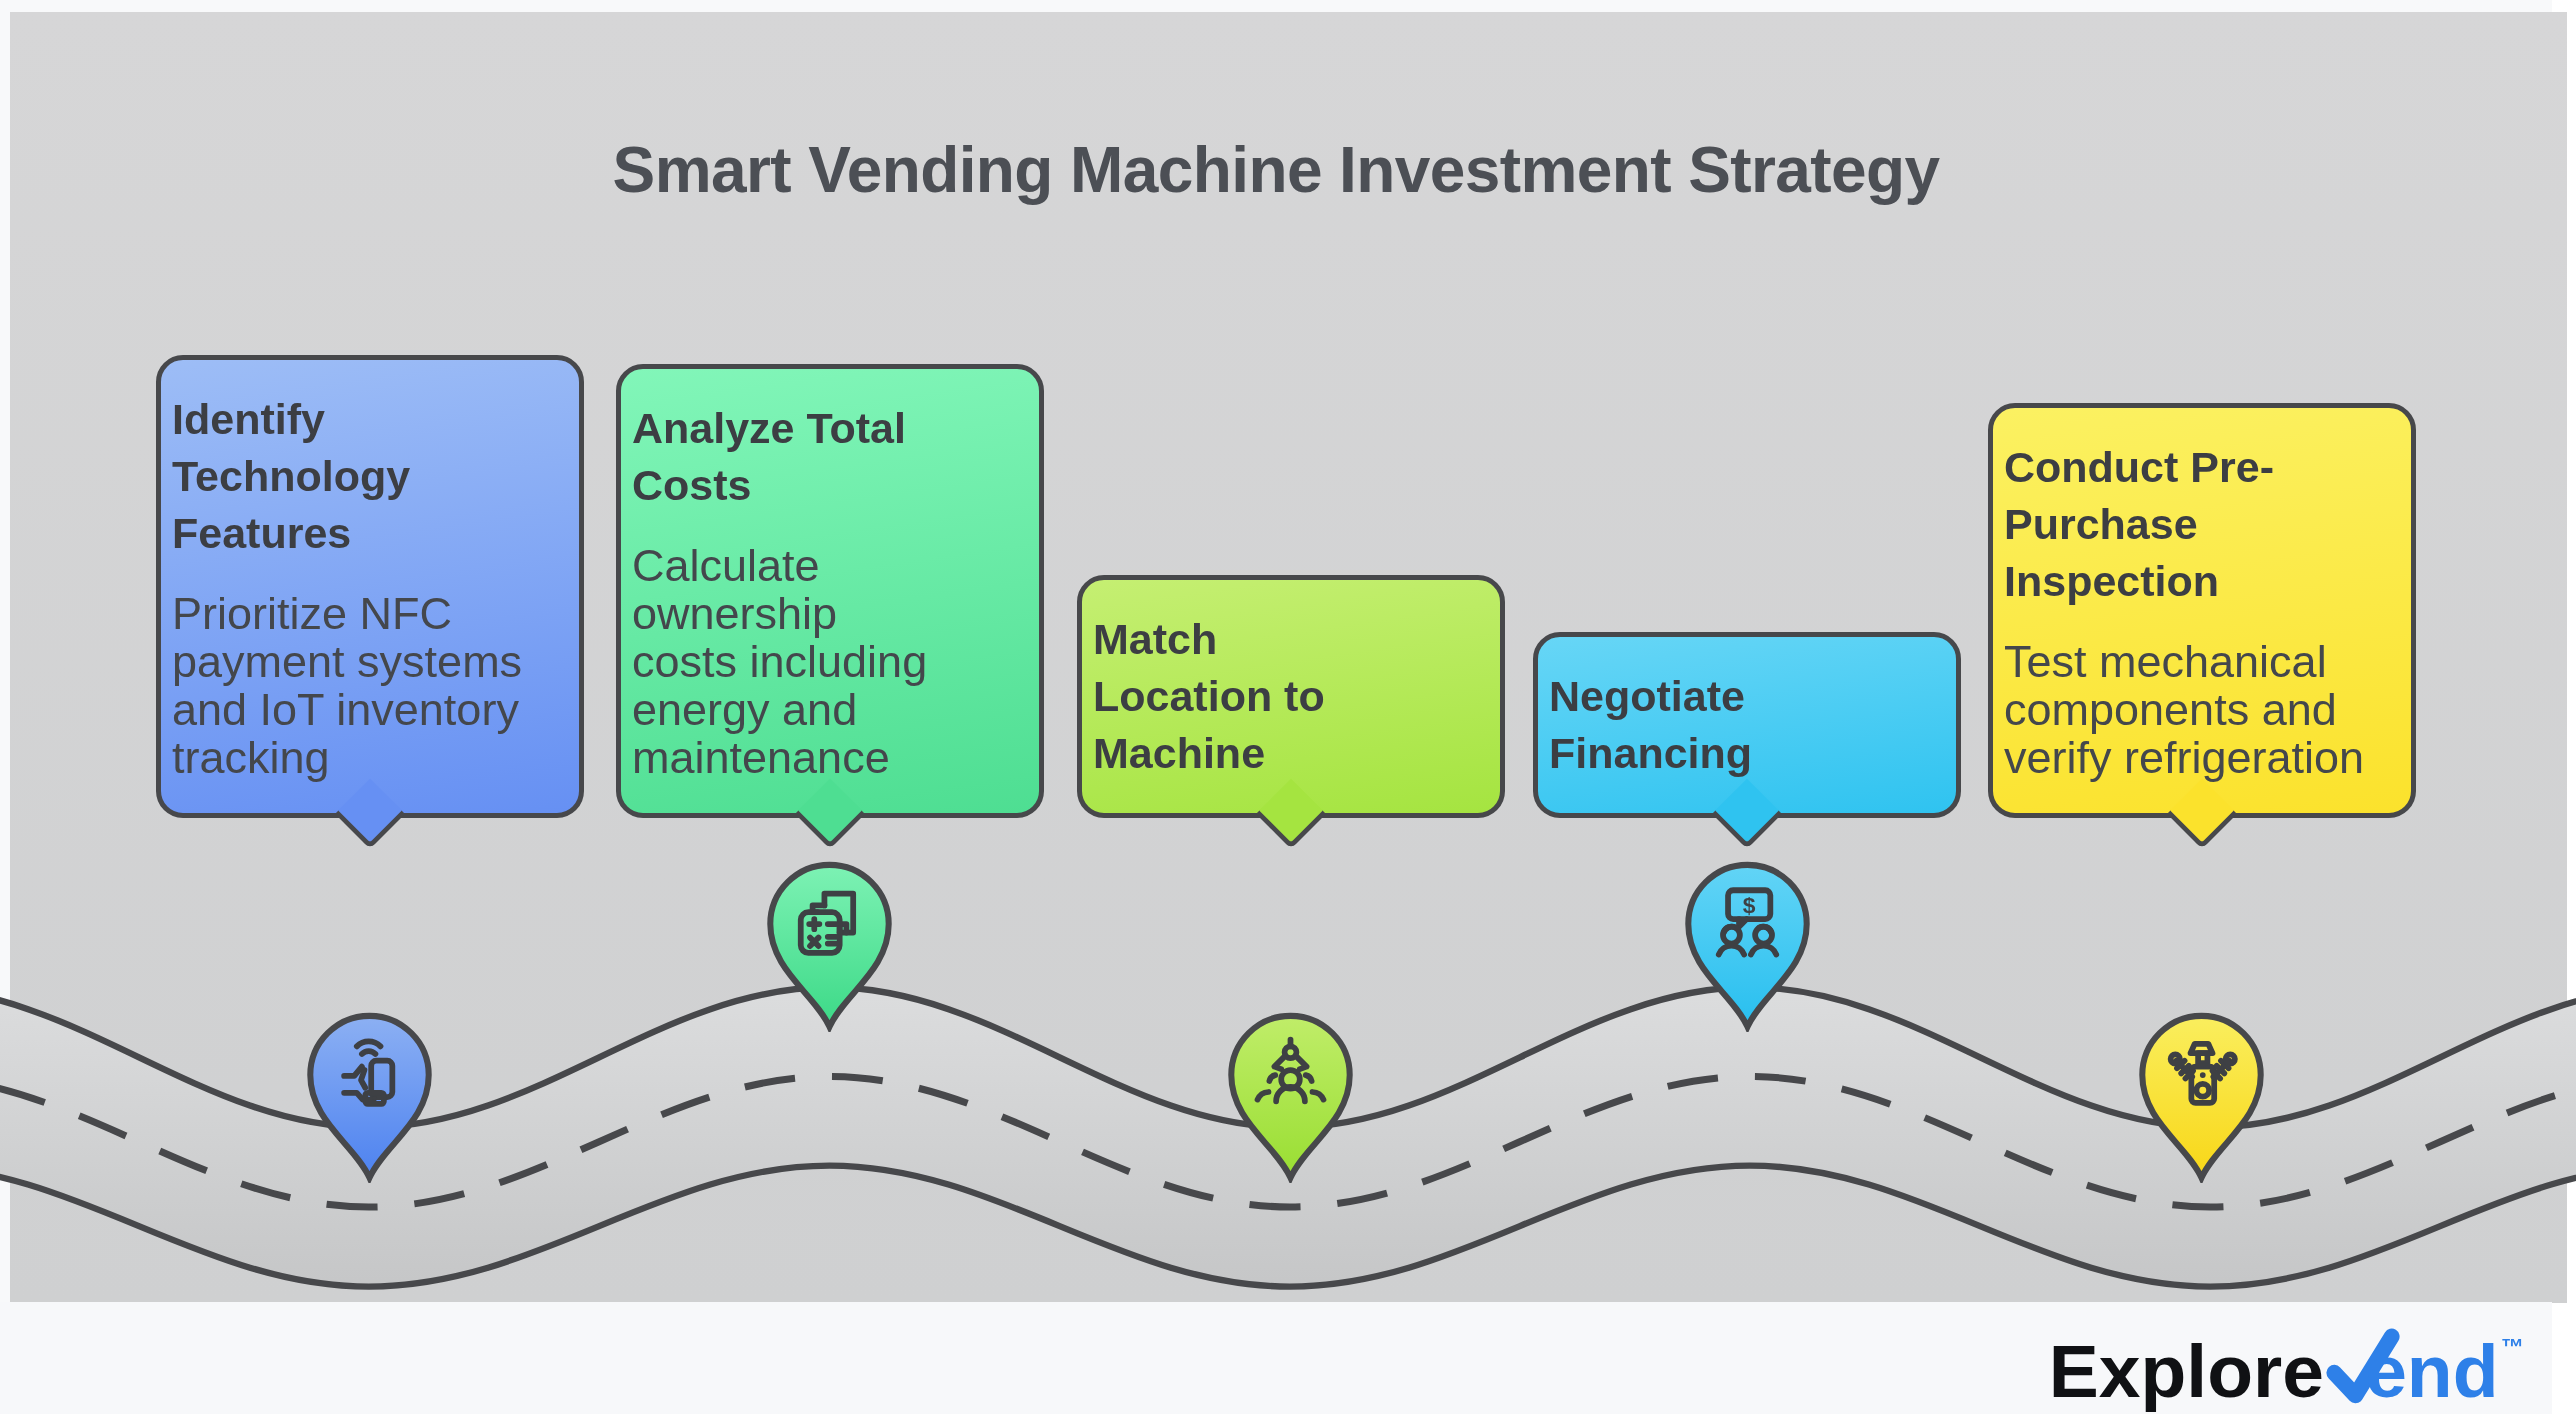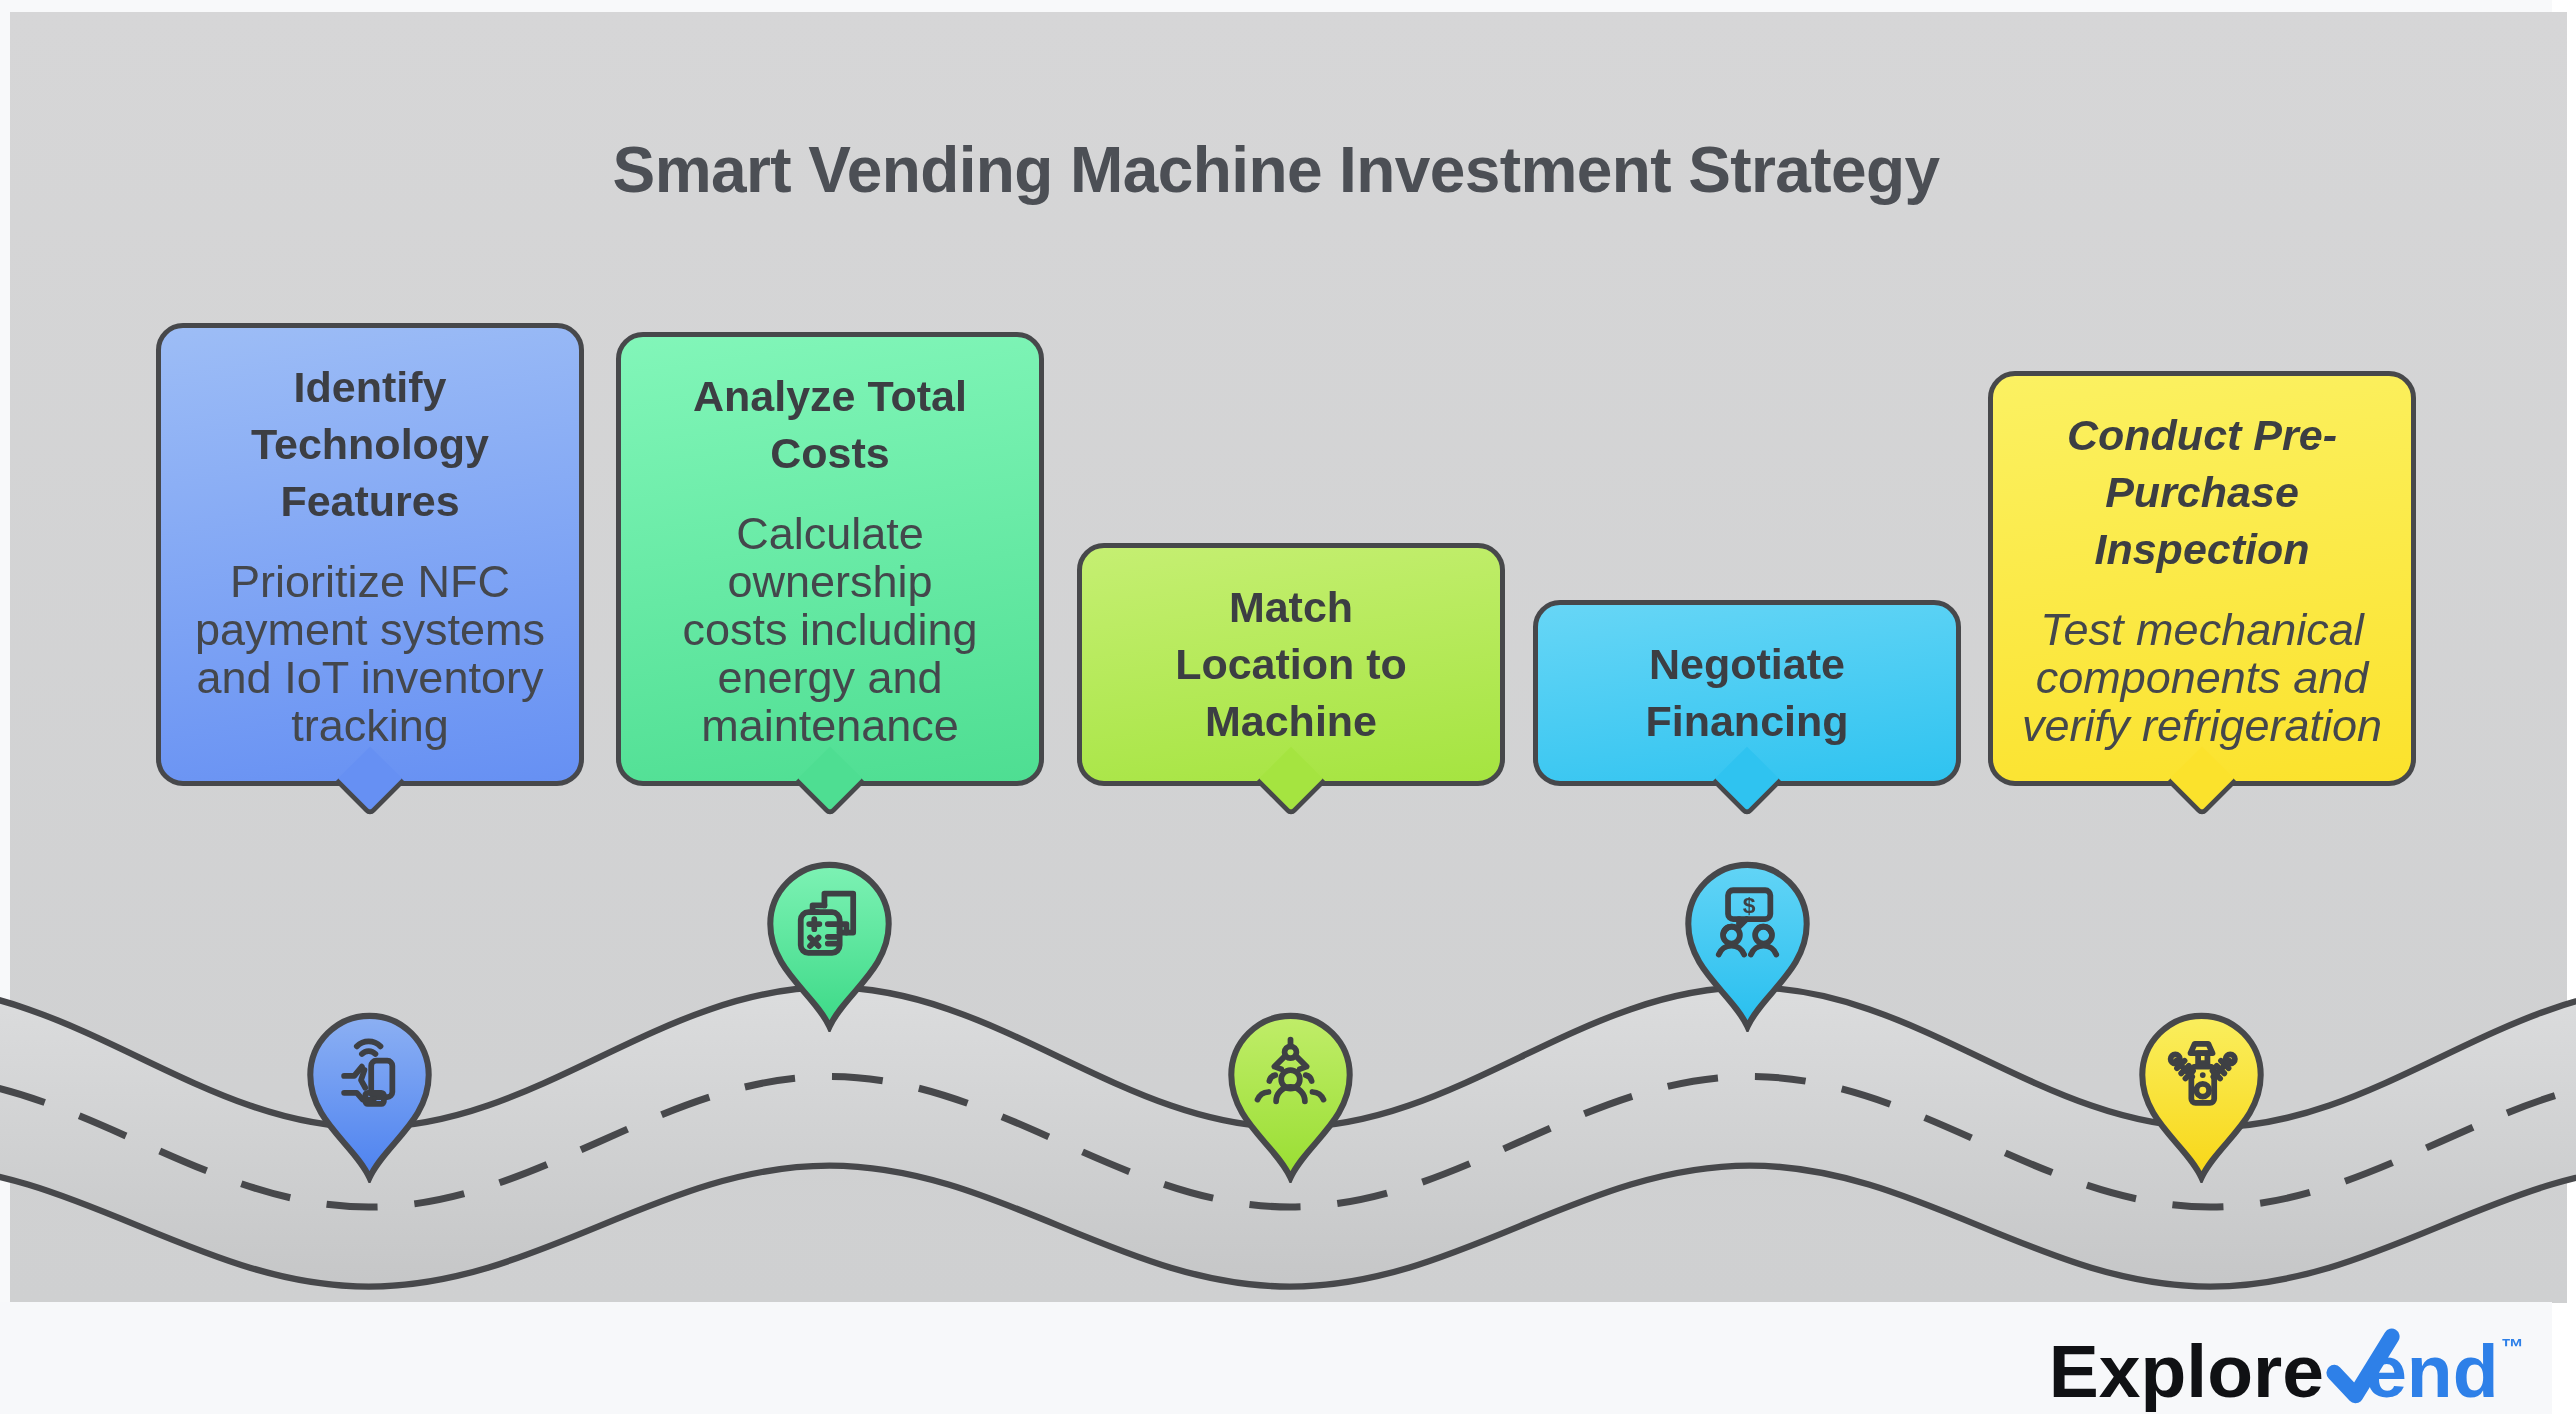--- a/index.html
+++ b/index.html
@@ -4,32 +4,32 @@
 <style>
   html,body{margin:0;padding:0;}
   body{width:2576px;height:1414px;overflow:hidden;font-family:"Liberation Sans",sans-serif;}
   .stage{position:relative;width:2552px;height:1414px;background:var(--frame,#f8f9fa);}
   .panel{position:absolute;left:9.6px;top:11.5px;width:2557px;height:1291px;
          background:linear-gradient(180deg,var(--panel_top,#d6d6d7) 0%,var(--panel_bottom,#cfd0d1) 100%);}
   .main-title{position:absolute;left:0;top:132px;width:100%;text-align:center;margin:0;
         font-size:64px;font-weight:700;color:var(--title_text,#4c4f55);line-height:1.2;letter-spacing:-0.6px;}
   .road-svg{position:absolute;left:0;top:0;width:2576px;height:1414px;z-index:1;}
   
-  .card{position:absolute;width:428px;bottom:628px;box-sizing:border-box;z-index:3;
-        padding:31px 23px;border:5.1px solid var(--stroke,#47484b);border-radius:27px;
-        background:linear-gradient(172deg,var(--c-top) 0%,var(--c-bot) 100%);text-align:center;}
+  .card{position:absolute;width:428px;bottom:596px;box-sizing:border-box;z-index:3;
+        padding:31px 11px;border:5.1px solid var(--stroke,#47484b);border-radius:27px;
+        background:linear-gradient(172deg,var(--c-top) 0%,var(--c-bot) 100%);text-align:left;}
   .card::after{content:"";position:absolute;left:50%;bottom:-26px;width:45px;height:45px;
         transform:translateX(-50%) rotate(45deg);background:var(--c-bot);
         border-right:5.1px solid var(--stroke,#47484b);border-bottom:5.1px solid var(--stroke,#47484b);
         border-bottom-right-radius:7.6px;}
   .card-title{font-size:43px;font-weight:700;line-height:57px;color:var(--card_title_text,#3c3e43);
         white-space:pre-line;}
   .card-body{font-size:45px;line-height:48px;margin-top:28px;color:var(--card_body_text,#44474c);
         white-space:pre-line;}
-  .card-1{left:156px;} .card-2{left:616px;} .card-3{left:1077px;} .card-4{left:1533px;} .card-5{left:1988px;font-style:italic;}
+  .card-1{left:156px;} .card-2{left:616px;} .card-3{left:1077px;} .card-4{left:1533px;} .card-5{left:1988px;}
   
   .pin{position:absolute;width:145px;height:182px;z-index:2;}
   .pin-1{left:297px;top:1001px;} .pin-2{left:757px;top:850px;} .pin-3{left:1218px;top:1001px;}
   .pin-4{left:1675px;top:850px;} .pin-5{left:2129px;top:1001px;}
   .pin-body{stroke:var(--stroke,#47484b);stroke-width:10;}
   .pin-icon{fill:none;stroke:var(--icon_stroke,#3e4044);stroke-width:6.8;stroke-linecap:round;stroke-linejoin:round;}
   .pin-icon .fill-dot{fill:var(--icon_stroke,#3e4044);stroke:none;}
   .pin-icon text{fill:var(--icon_stroke,#3e4044);stroke:none;font-family:"Liberation Sans",sans-serif;font-weight:700;font-size:27px;}
   
   .footer{position:absolute;left:0;bottom:0;width:100%;height:112px;background:var(--footer_bg,#f7f8fa);z-index:4;}

